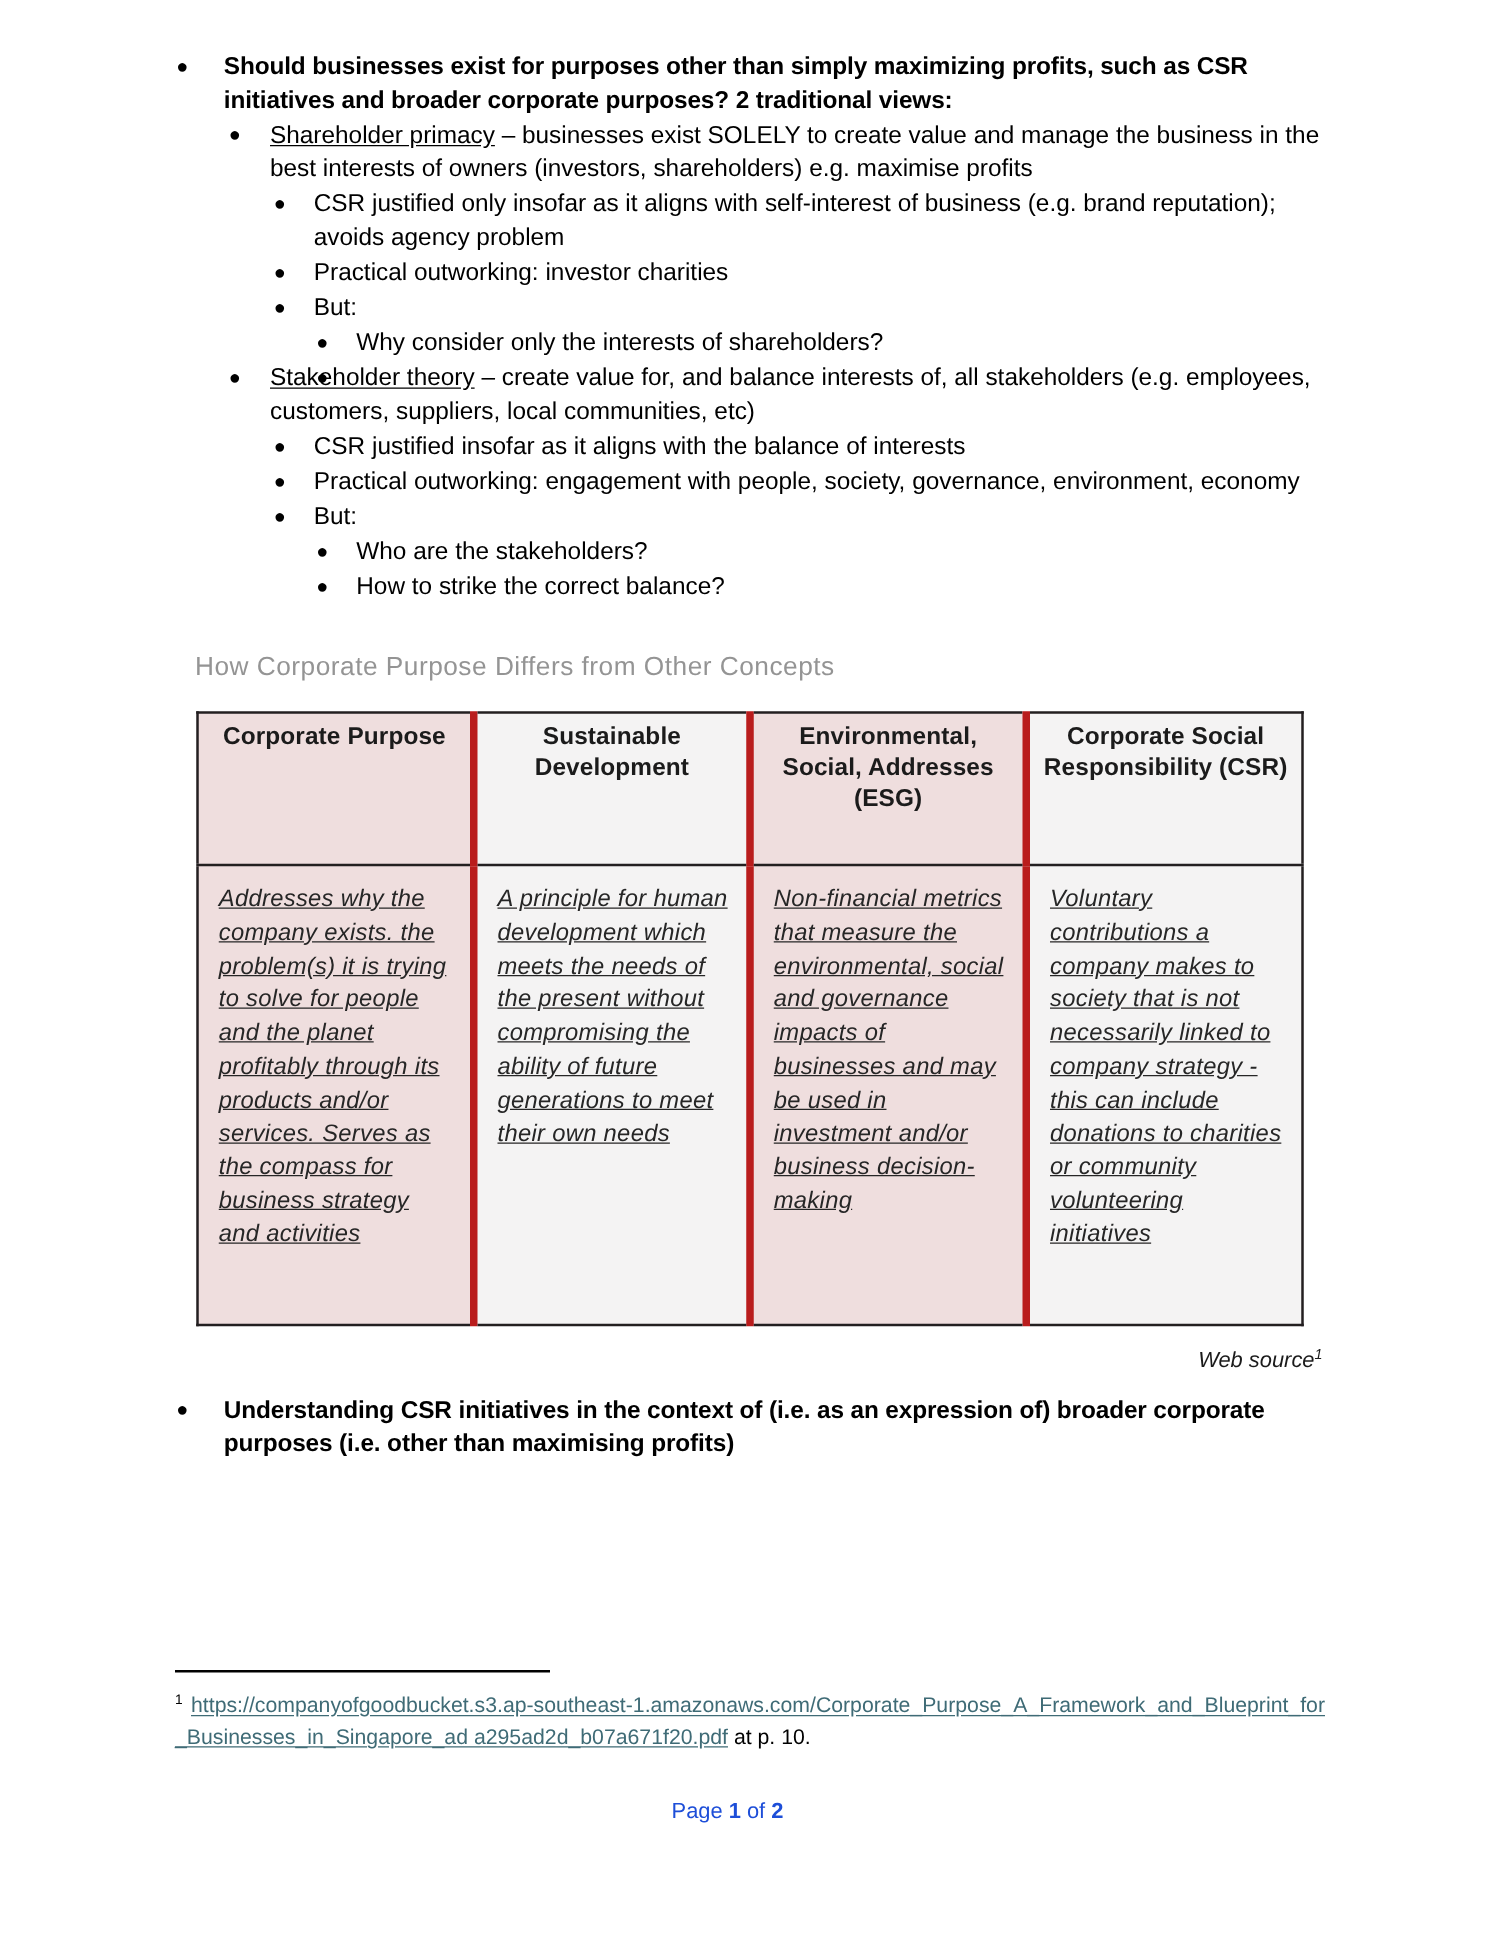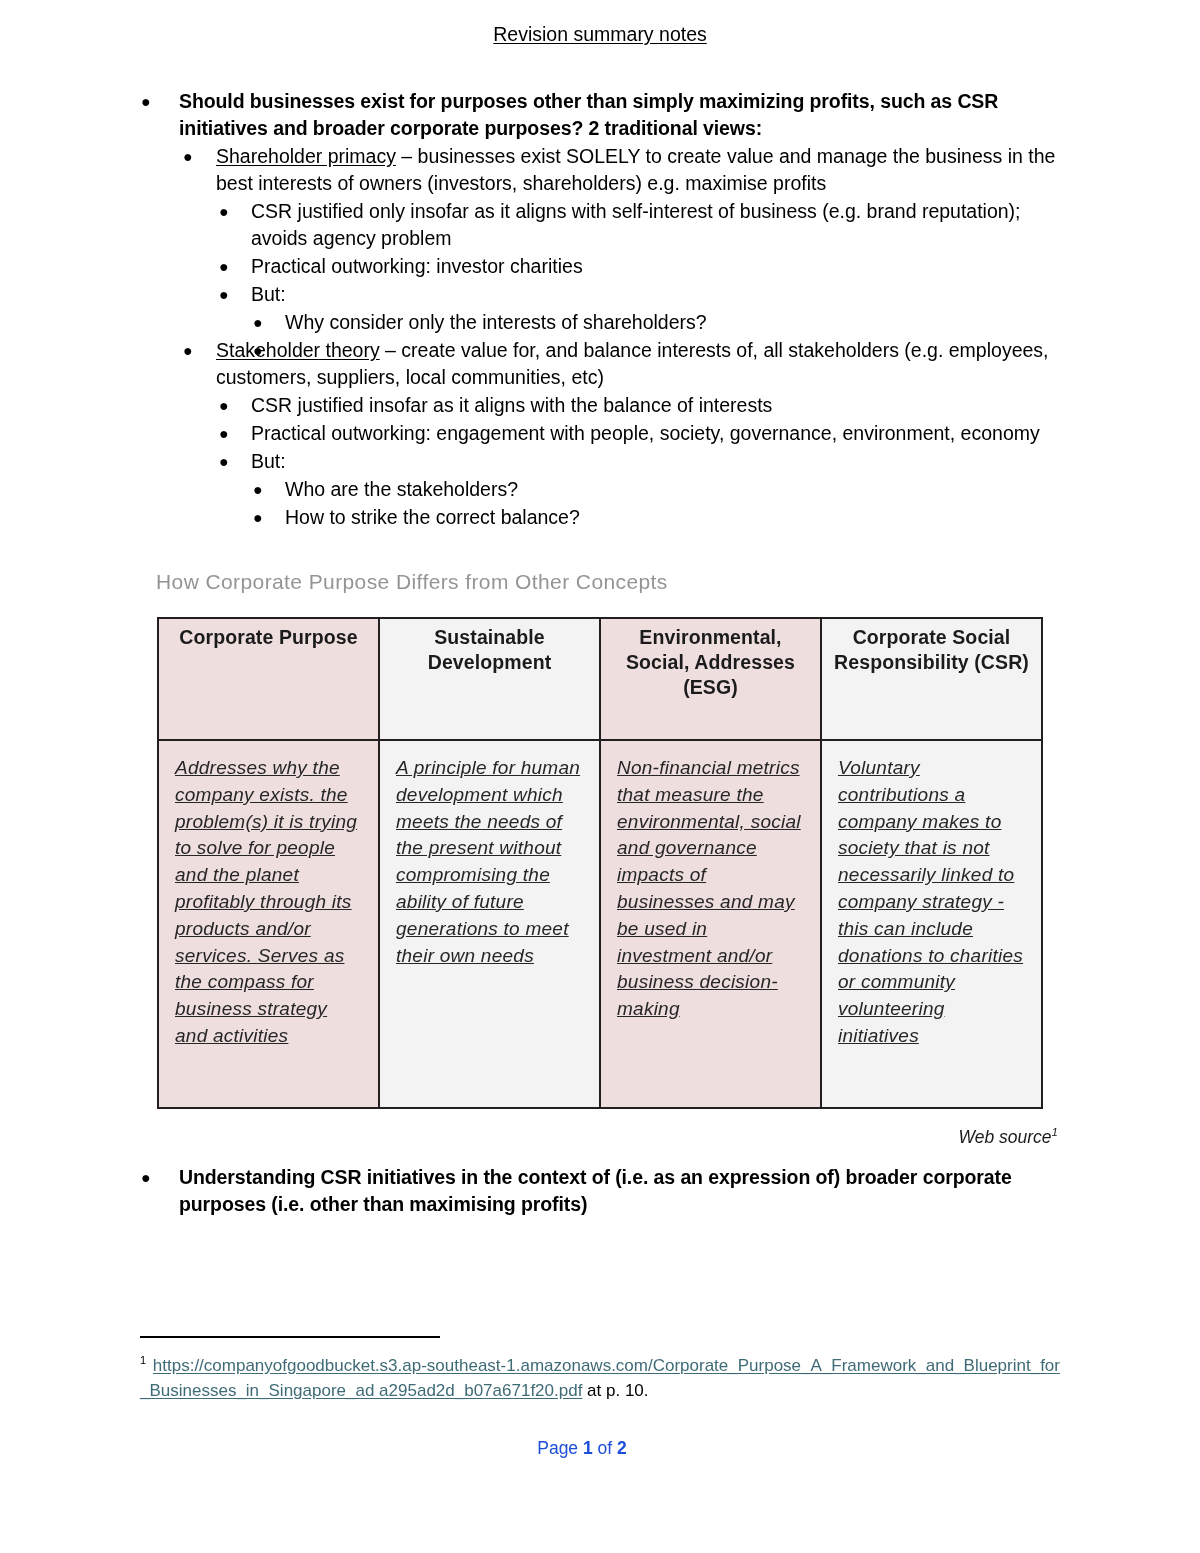--- a/index.html
+++ b/index.html
@@ -91,21 +91,21 @@
   }
   .cmp-table {
     margin-top: 22px;
     margin-left: 17px;
     width: 886px;
     border-collapse: collapse;
     border: 2px solid #231f20;
     table-layout: fixed;
   }
   .cmp-table th, .cmp-table td {
-    border-left: 1px solid #b91c1c;
+    border-left: 6px solid #b91c1c;
     border-right: 2px solid #231f20;
     vertical-align: top;
     padding: 0;
   }
   .cmp-table th:first-child, .cmp-table td:first-child {
     border-left: none;
   }
   .cmp-table th:last-child, .cmp-table td:last-child {
     border-right: none;
   }
@@ -183,23 +183,20 @@
   .page-footer b { font-weight: bold; }
 </style>
 </head>
 <body>
 
 <div class="page">
 
   <div class="content">
 
 
-    <div class="doc-subtitle">
-      <span class="u">Revision summary notes</span>
-    </div>
 
     <div class="bullets">
 
       <div class="li lv1">
         <span class="bullet">●</span>
         <span class="txt">Should businesses exist for purposes other than simply maximizing profits, such as CSR initiatives and broader corporate purposes? 2 traditional views:</span>
       </div>
 
       <div class="li lv2">
         <span class="bullet">●</span>

